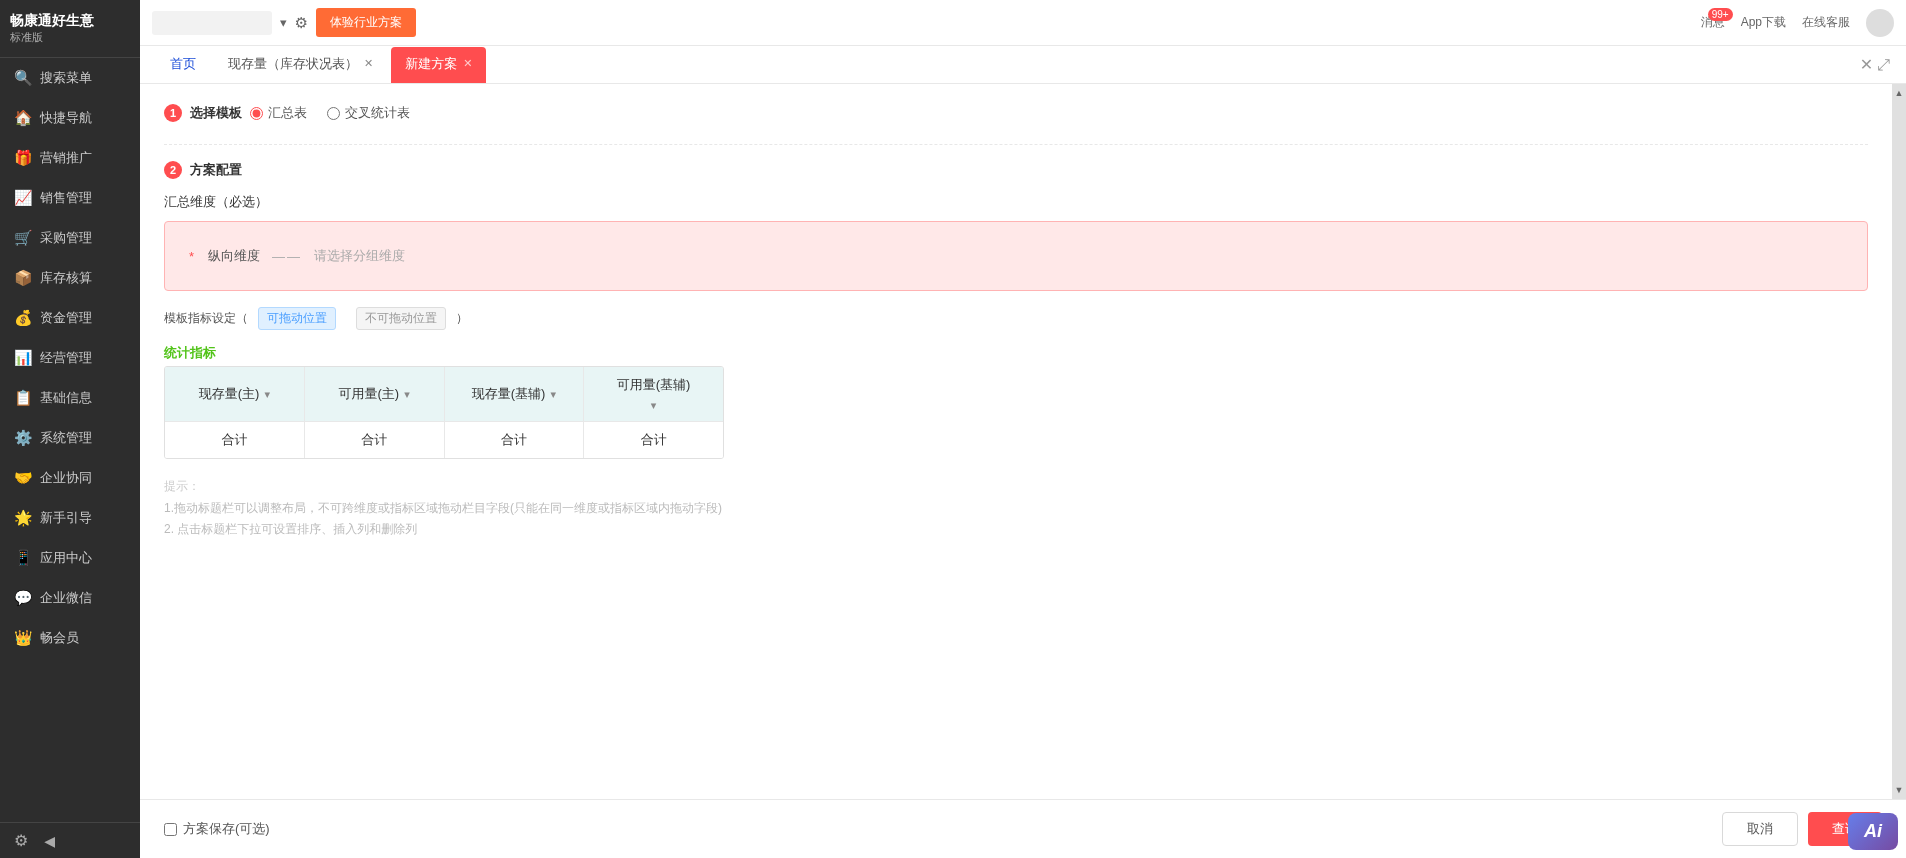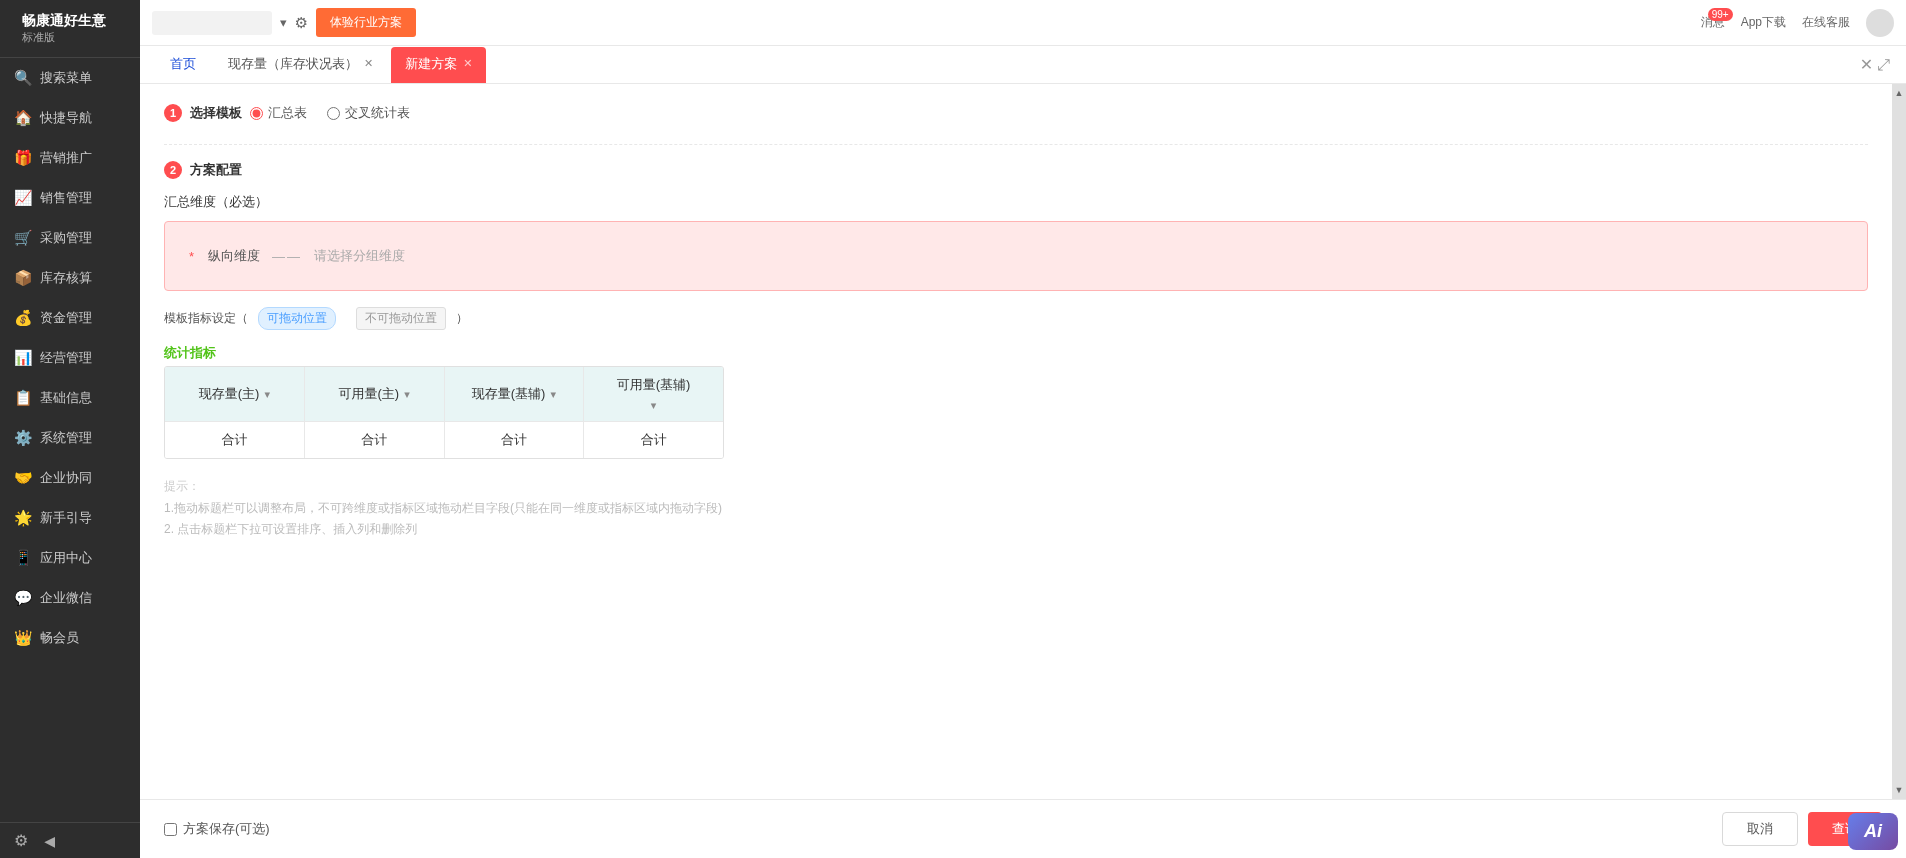--- a/index.html
+++ b/index.html
@@ -9,21 +9,21 @@
     .sidebar {
       width: 140px;
       background: #2d2d2d;
       color: #ccc;
       display: flex;
       flex-direction: column;
       flex-shrink: 0;
       height: 100%;
     }
     .sidebar-logo {
-      padding: 12px 22px;
+      padding: 12px 10px;
       border-bottom: 1px solid #444;
     }
     .sidebar-logo .logo-main {
       color: #fff;
       font-size: 14px;
       font-weight: bold;
     }
     .sidebar-logo .logo-sub {
       color: #aaa;
       font-size: 11px;
@@ -273,21 +273,21 @@
       font-size: 12px;
       color: #555;
       margin-bottom: 10px;
       display: flex;
       align-items: center;
       gap: 10px;
     }
     .draggable-badge {
       background: #e0f0ff;
       border: 1px solid #b3d9ff;
-      border-radius: 10px;
+      border-radius: 3px;
       padding: 2px 8px;
       font-size: 12px;
       color: #4a9eff;
     }
     .non-draggable-badge {
       background: #f5f5f5;
       border: 1px solid #ddd;
       border-radius: 3px;
       padding: 2px 8px;
       font-size: 12px;

